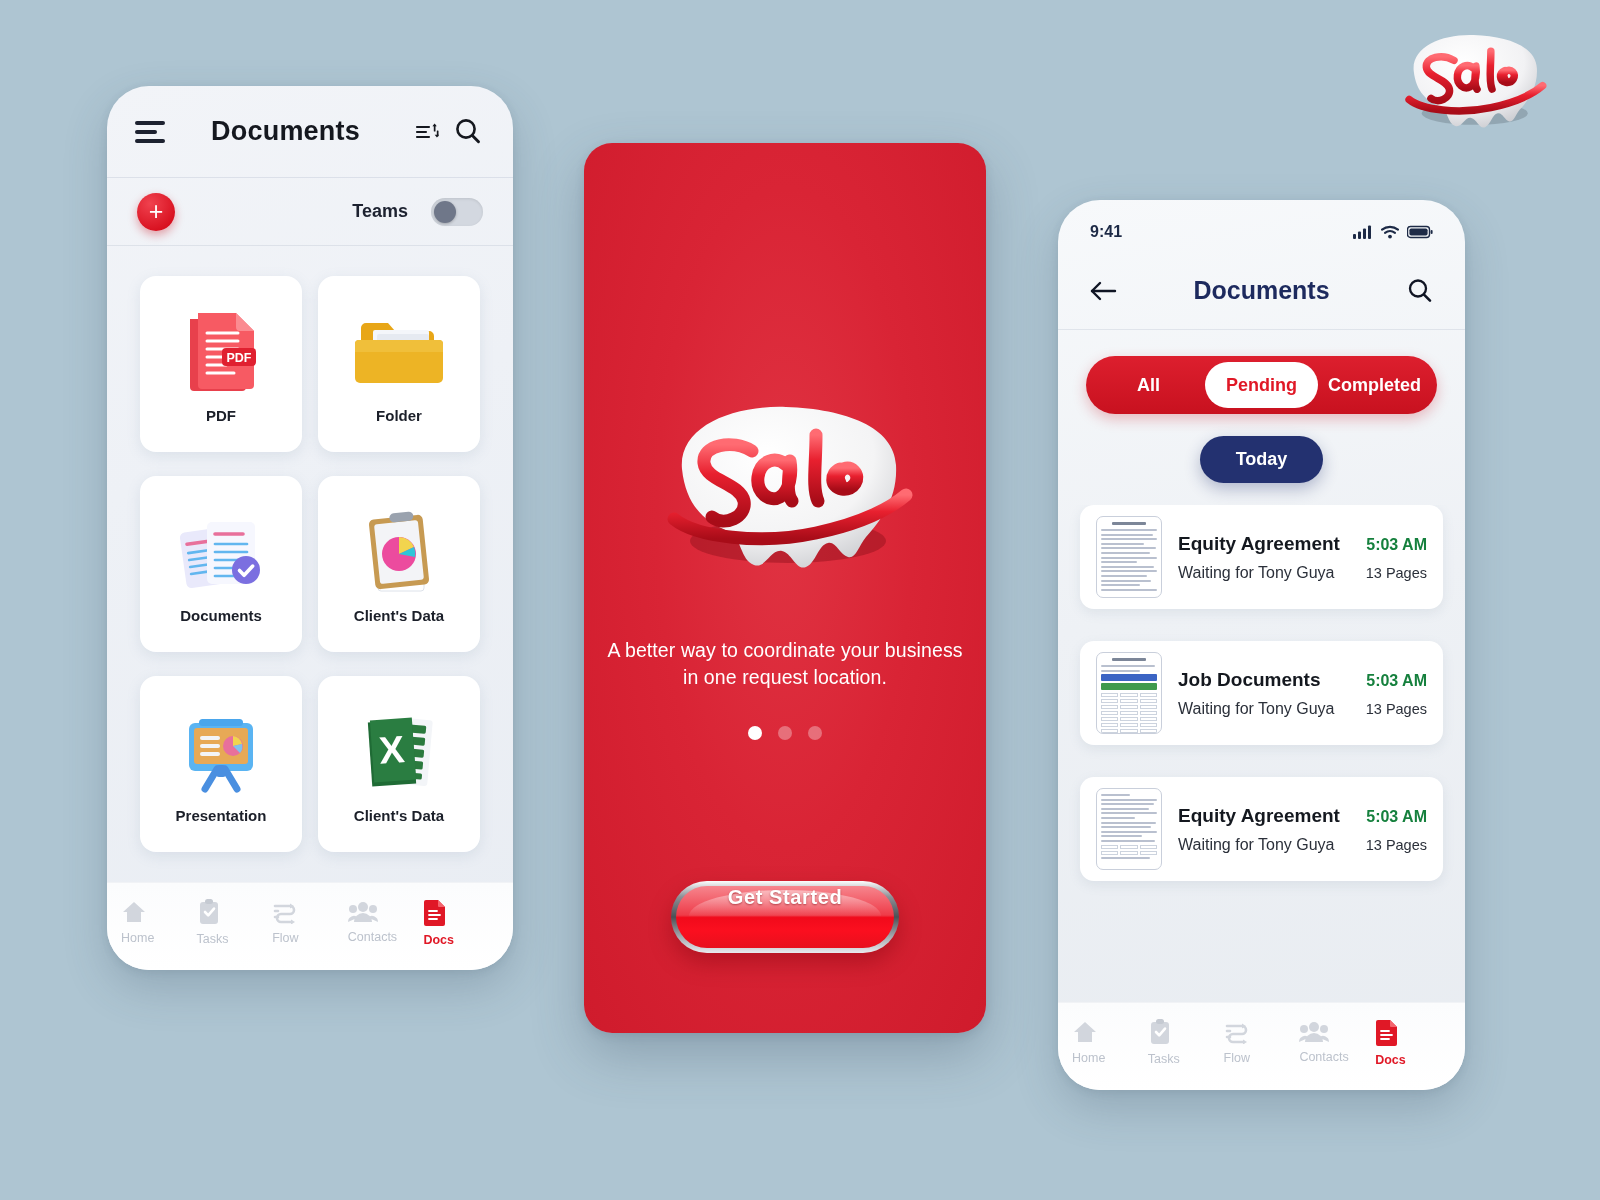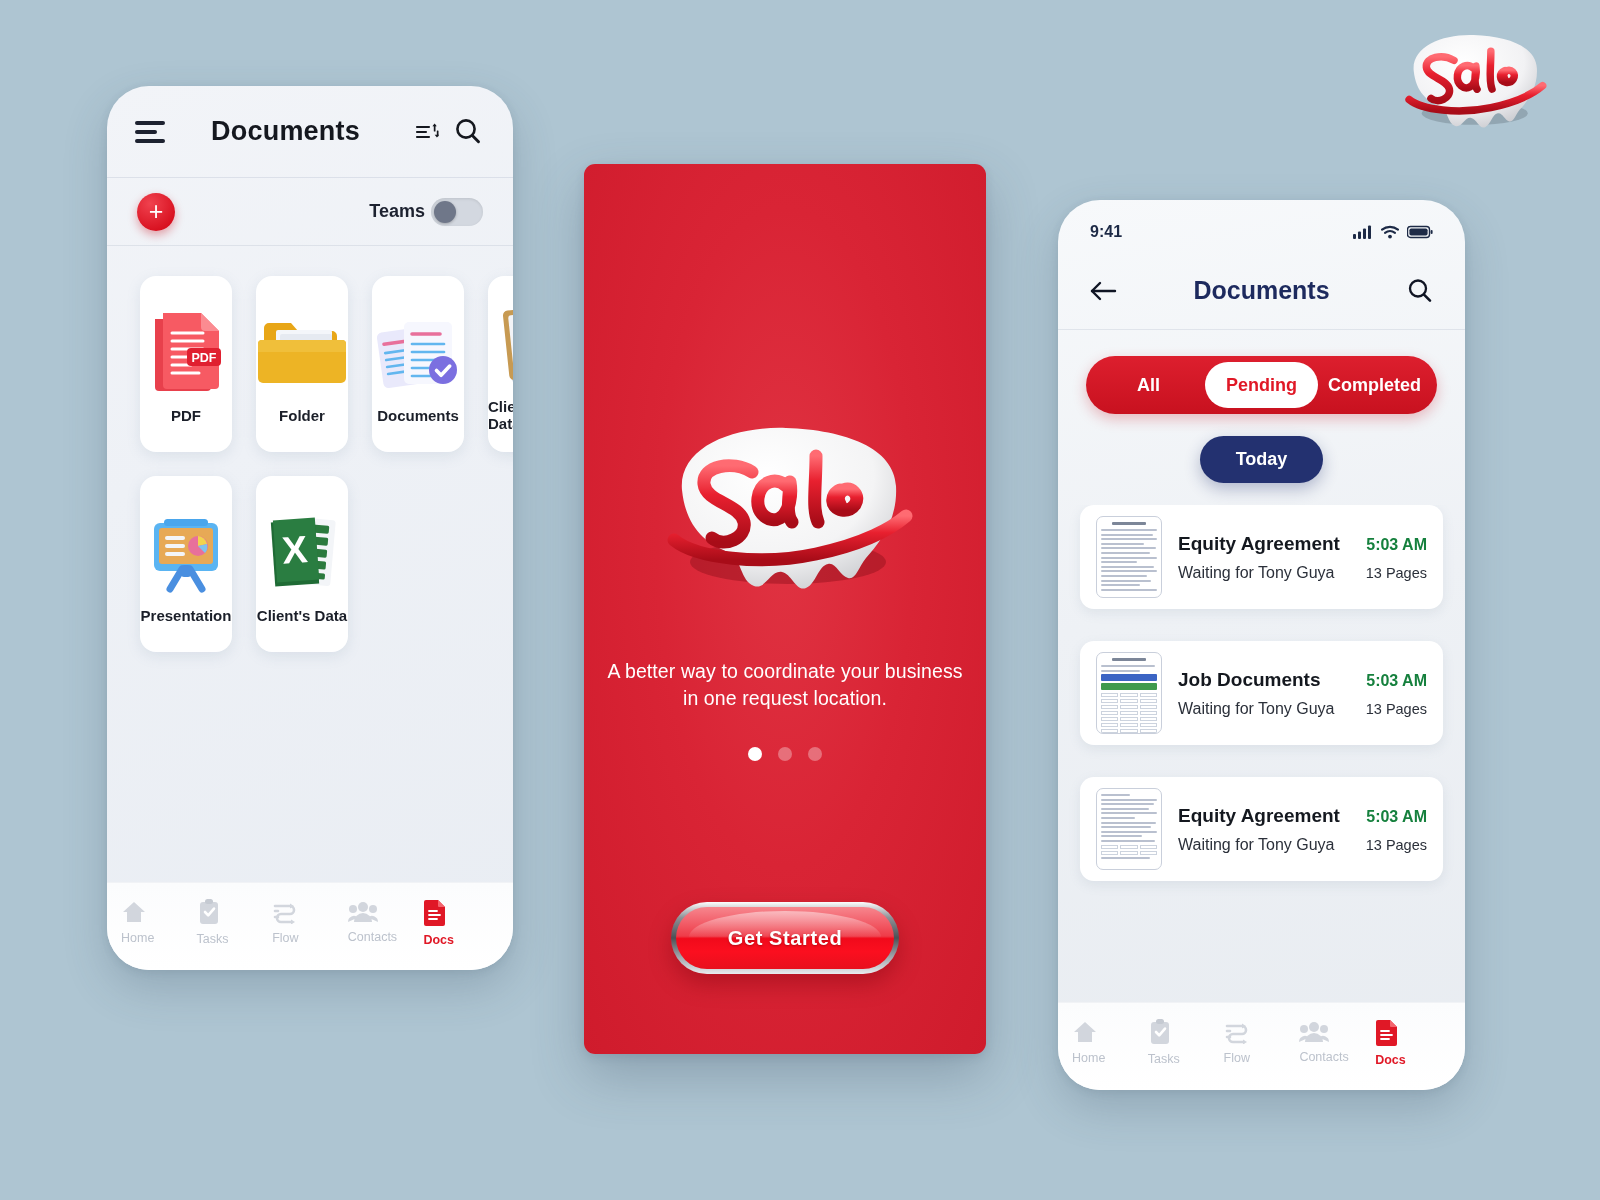--- a/index.html
+++ b/index.html
@@ -52,39 +52,39 @@
     border-bottom: 1px solid rgba(180,190,205,.32);
   }
   #p1-add {
     width: 38px; height: 38px; border-radius: 50%;
     background: radial-gradient(circle at 35% 28%, #f0424f, #d8101f 75%);
     box-shadow: 0 4px 10px rgba(200,20,35,.38);
     display: flex; align-items: center; justify-content: center;
     color: #fff; font-size: 25px; line-height: 1; font-weight: 300;
     cursor: pointer;
   }
-  #p1-teams-wrap { margin-left: auto; display: flex; align-items: center; gap: 6px; }
+  #p1-teams-wrap { margin-left: auto; display: flex; align-items: center; gap: 23px; }
   #p1-teams-label { font-size: 18px; font-weight: 700; color: #1d2230; }
   .toggle {
     width: 52px; height: 28px; border-radius: 14px;
     background: #d3d8e0; position: relative; cursor: pointer;
     box-shadow: inset 0 1px 3px rgba(0,0,0,.1);
   }
   .toggle .knob {
     position: absolute; top: 3px; left: 3px;
     width: 22px; height: 22px; border-radius: 50%;
     background: #6f7789;
     box-shadow: 0 1px 3px rgba(0,0,0,.25);
   }
 
   #p1-grid {
     flex: 1;
     display: grid;
-    grid-template-columns: 1fr 1fr 1fr 1fr;
-    gap: 24px 24px;
+    grid-template-columns: 1fr 1fr;
+    gap: 24px 16px;
     padding: 30px 33px 10px 33px;
     align-content: start;
   }
   .doc-card {
     background: #fff;
     border-radius: 16px;
     box-shadow: 0 4px 14px rgba(120,140,165,.16);
     height: 176px;
     display: flex; flex-direction: column;
     align-items: center; justify-content: center;
@@ -106,25 +106,25 @@
     align-items: flex-start; gap: 7px; cursor: pointer;
   }
   .nav-item .nlabel { font-size: 12.5px; color: #bcc2cc; font-weight: 500; }
   .nav-item.active .nlabel { color: #e01826; font-weight: 700; }
 
   
   #phone2 {
     position: absolute;
     left: 584px; top: 143px;
     width: 402px; height: 890px;
-    border-radius: 11px;
+    border-radius: 28px;
     background: radial-gradient(ellipse at 50% 42%, #e03342 0%, #d92435 45%, #cf1b2c 100%);
     box-shadow: 0 22px 52px rgba(60,80,100,.3), 0 3px 10px rgba(60,80,100,.14);
     overflow: hidden;
-    display: flex; flex-direction: column; align-items: center; margin-top: 21px;
+    display: flex; flex-direction: column; align-items: center;
   }
   #p2-logo {
     margin-top: 248px;
     width: 330px; height: 190px;
     position: relative;
   }
   #p2-tag {
     margin-top: 56px;
     text-align: center;
     color: #fff;
@@ -144,21 +144,21 @@
     background: linear-gradient(180deg,#fdfdfd 0%, #8d9096 22%, #4c5055 50%, #a7abb1 78%, #e9ebee 100%);
     box-shadow: 0 10px 22px rgba(120,0,10,.38);
     cursor: pointer;
   }
   #p2-cta-inner {
     width: 100%; height: 100%;
     border-radius: 32px;
     background: linear-gradient(180deg,
        #f7868e 0%, #f25d68 26%, #ef3b48 47%,
        #f10a1b 51%, #fb0f1f 72%, #e8101d 100%);
-    display: flex; align-items: center; justify-content: center;
+    display: flex; justify-content: center;
     position: relative; overflow: hidden;
   }
   #p2-cta-inner::before {
     content:""; position:absolute; left:6%; right:6%; top:6%; height:42%;
     border-radius: 50% / 100% 100% 0 0;
     background: linear-gradient(180deg, rgba(255,255,255,.48), rgba(255,255,255,.04));
   }
   #p2-cta-label {
     position: relative;
     color: #fff; font-size: 20px; font-weight: 700; letter-spacing: .6px;

